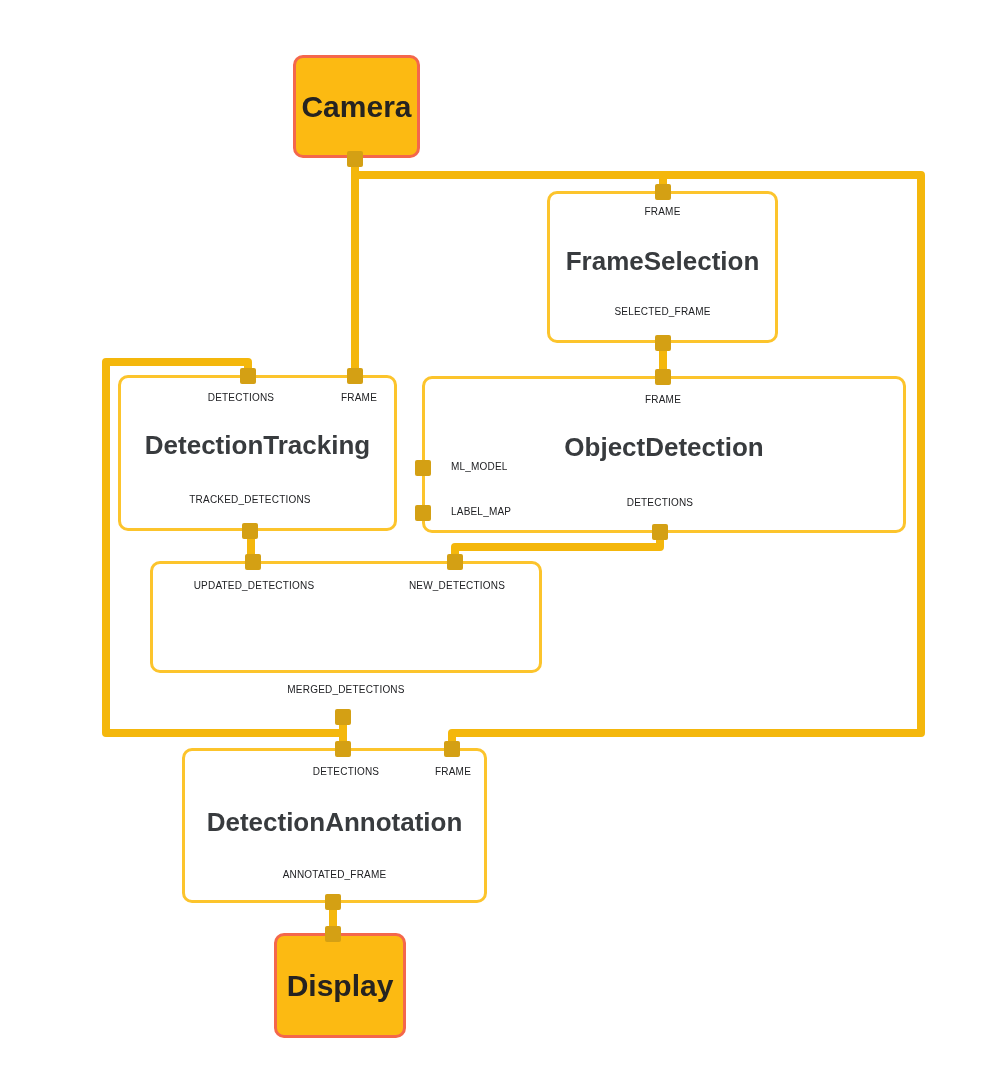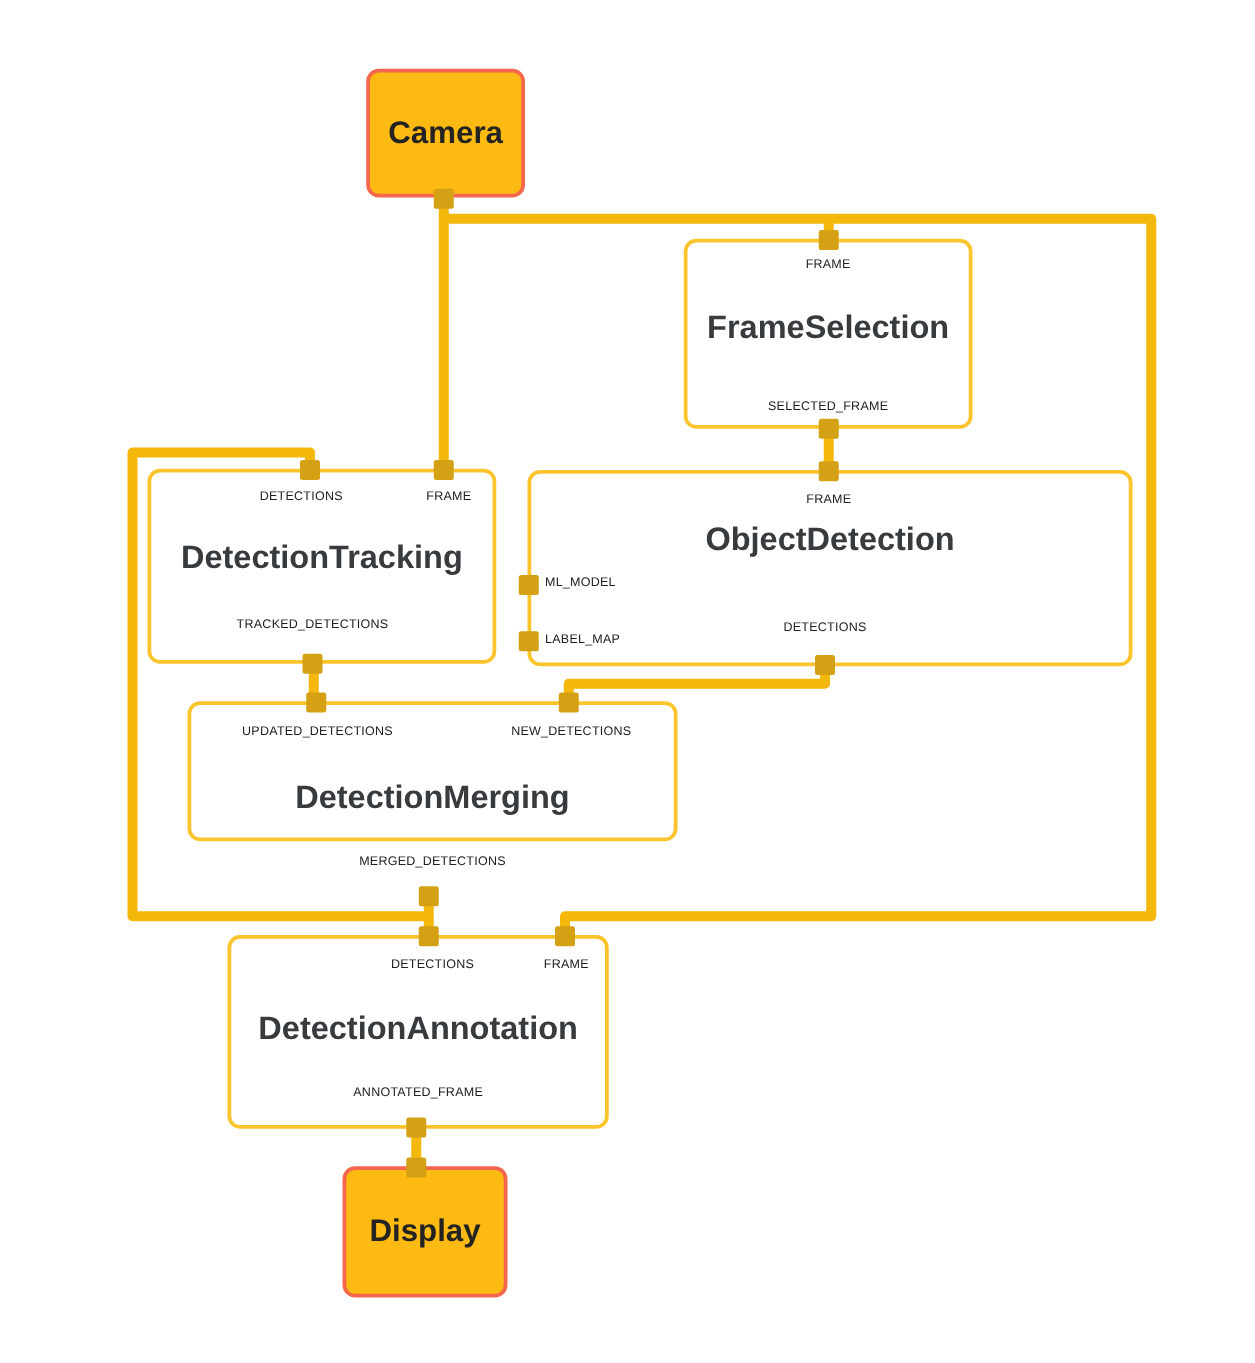--- a/index.html
+++ b/index.html
@@ -25,41 +25,41 @@
     border:3px solid var(--node-border,#FCC42C);
     border-radius:10px;
     box-sizing:border-box;
   }
   .node.terminal{
     background:var(--terminal-fill,#FCBA12);
     border:3px solid var(--terminal-border,#F4674C);
     display:flex;align-items:center;justify-content:center;
   }
   .ttitle{
-    font-size:25px;font-weight:bold;
+    font-size:30px;font-weight:bold;
     color:#252321;
     white-space:nowrap;
   }
   .ntitle{
     position:absolute;left:0;right:0;
     text-align:center;
     font-size:26px;font-weight:bold;line-height:32px;
     color:var(--title-text,#383B3E);
     white-space:nowrap;
   }
   .plabel{
     position:absolute;
     font-size:10px;line-height:18px;
     color:var(--label-text,#202124);
     white-space:nowrap;
     transform:translateX(-50%);
     letter-spacing:.2px;
   }
   .plabel.center{left:50%;}
-  .plabel.leftside{transform:none;}
+  .plabel.leftside{transform:none;margin-left:15px;}
   .port{
     position:absolute;
     width:16px;height:16px;
     background:var(--port,#D4A014);
     border-radius:2px;
   }
 </style>
 </head>
 <body>
 
@@ -77,42 +77,41 @@
     <polyline points="333,901 333,927"></polyline>
   </svg>
 
   <div class="node terminal" style="left:293px;top:55px;width:127px;height:103px">
     <span class="ttitle">Camera</span>
   </div>
 
   <div class="node" style="left:547px;top:191px;width:231px;height:152px">
     <span class="plabel center" style="top:9px">FRAME</span>
     <span class="ntitle" style="top:51px">FrameSelection</span>
-    <span class="plabel center" style="top:123px">SELECTED_FRAME</span>
+    <span class="plabel center" style="top:109px">SELECTED_FRAME</span>
   </div>
 
   <div class="node" style="left:118px;top:375px;width:279px;height:156px">
     <span class="plabel" style="left:120px;top:11px">DETECTIONS</span>
     <span class="plabel" style="left:238px;top:11px">FRAME</span>
     <span class="ntitle" style="top:51px">DetectionTracking</span>
     <span class="plabel" style="left:129px;top:113px">TRACKED_DETECTIONS</span>
   </div>
 
   <div class="node" style="left:422px;top:376px;width:484px;height:157px">
     <span class="plabel" style="left:238px;top:12px">FRAME</span>
-    <span class="ntitle" style="top:36px">ObjectDetection</span>
+    <span class="ntitle" style="top:52px">ObjectDetection</span>
     <span class="plabel leftside" style="left:11px;top:79px">ML_MODEL</span>
     <span class="plabel leftside" style="left:11px;top:124px">LABEL_MAP</span>
     <span class="plabel" style="left:235px;top:115px">DETECTIONS</span>
   </div>
 
   <div class="node" style="left:150px;top:561px;width:392px;height:112px">
     <span class="plabel" style="left:101px;top:13px">UPDATED_DETECTIONS</span>
     <span class="plabel" style="left:304px;top:13px">NEW_DETECTIONS</span>
-    <span class="ntitle" style="top:57px">DetectionMerging</span>
     <span class="plabel center" style="top:117px">MERGED_DETECTIONS</span>
   </div>
 
   <div class="node" style="left:182px;top:748px;width:305px;height:155px">
     <span class="plabel" style="left:161px;top:12px">DETECTIONS</span>
     <span class="plabel" style="left:268px;top:12px">FRAME</span>
     <span class="ntitle" style="top:55px">DetectionAnnotation</span>
     <span class="plabel center" style="top:115px">ANNOTATED_FRAME</span>
   </div>
 

